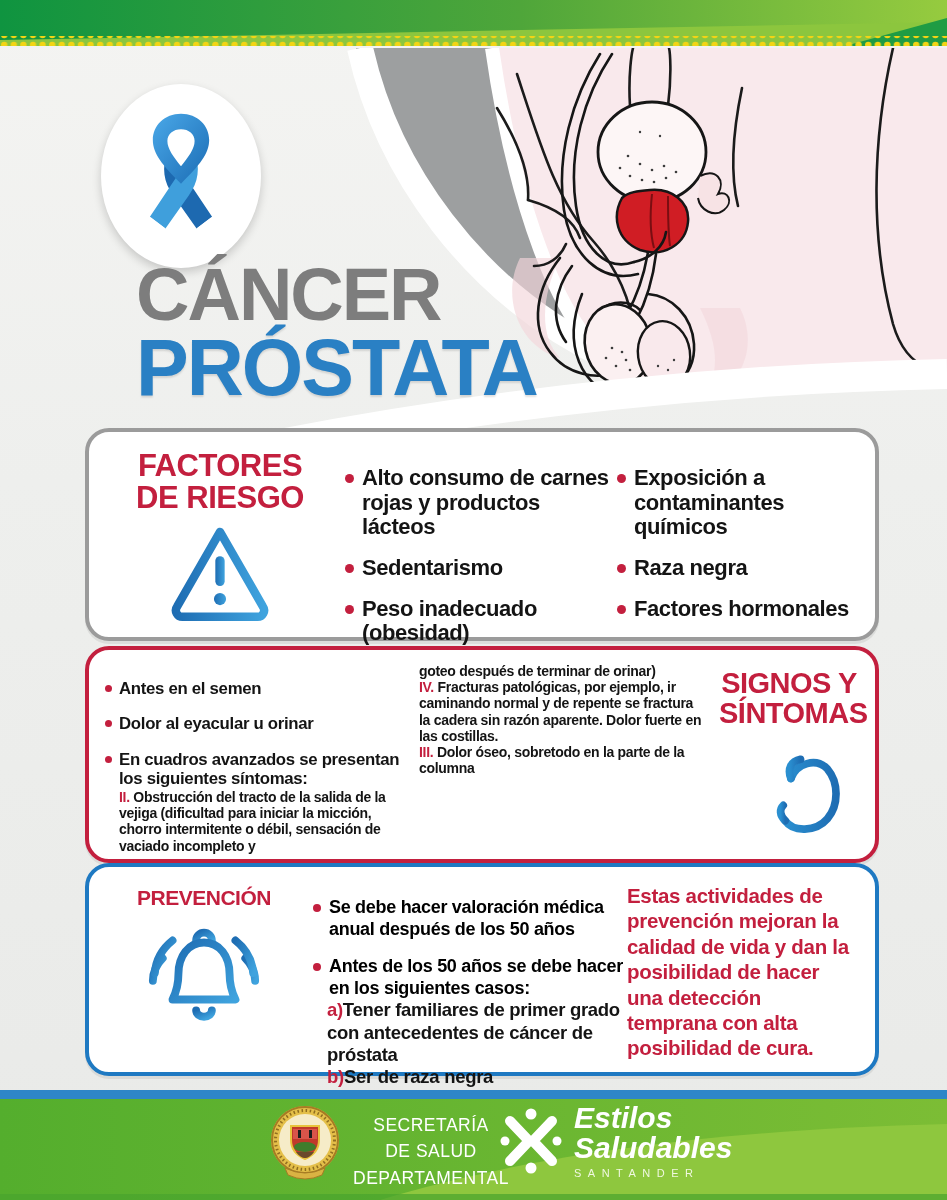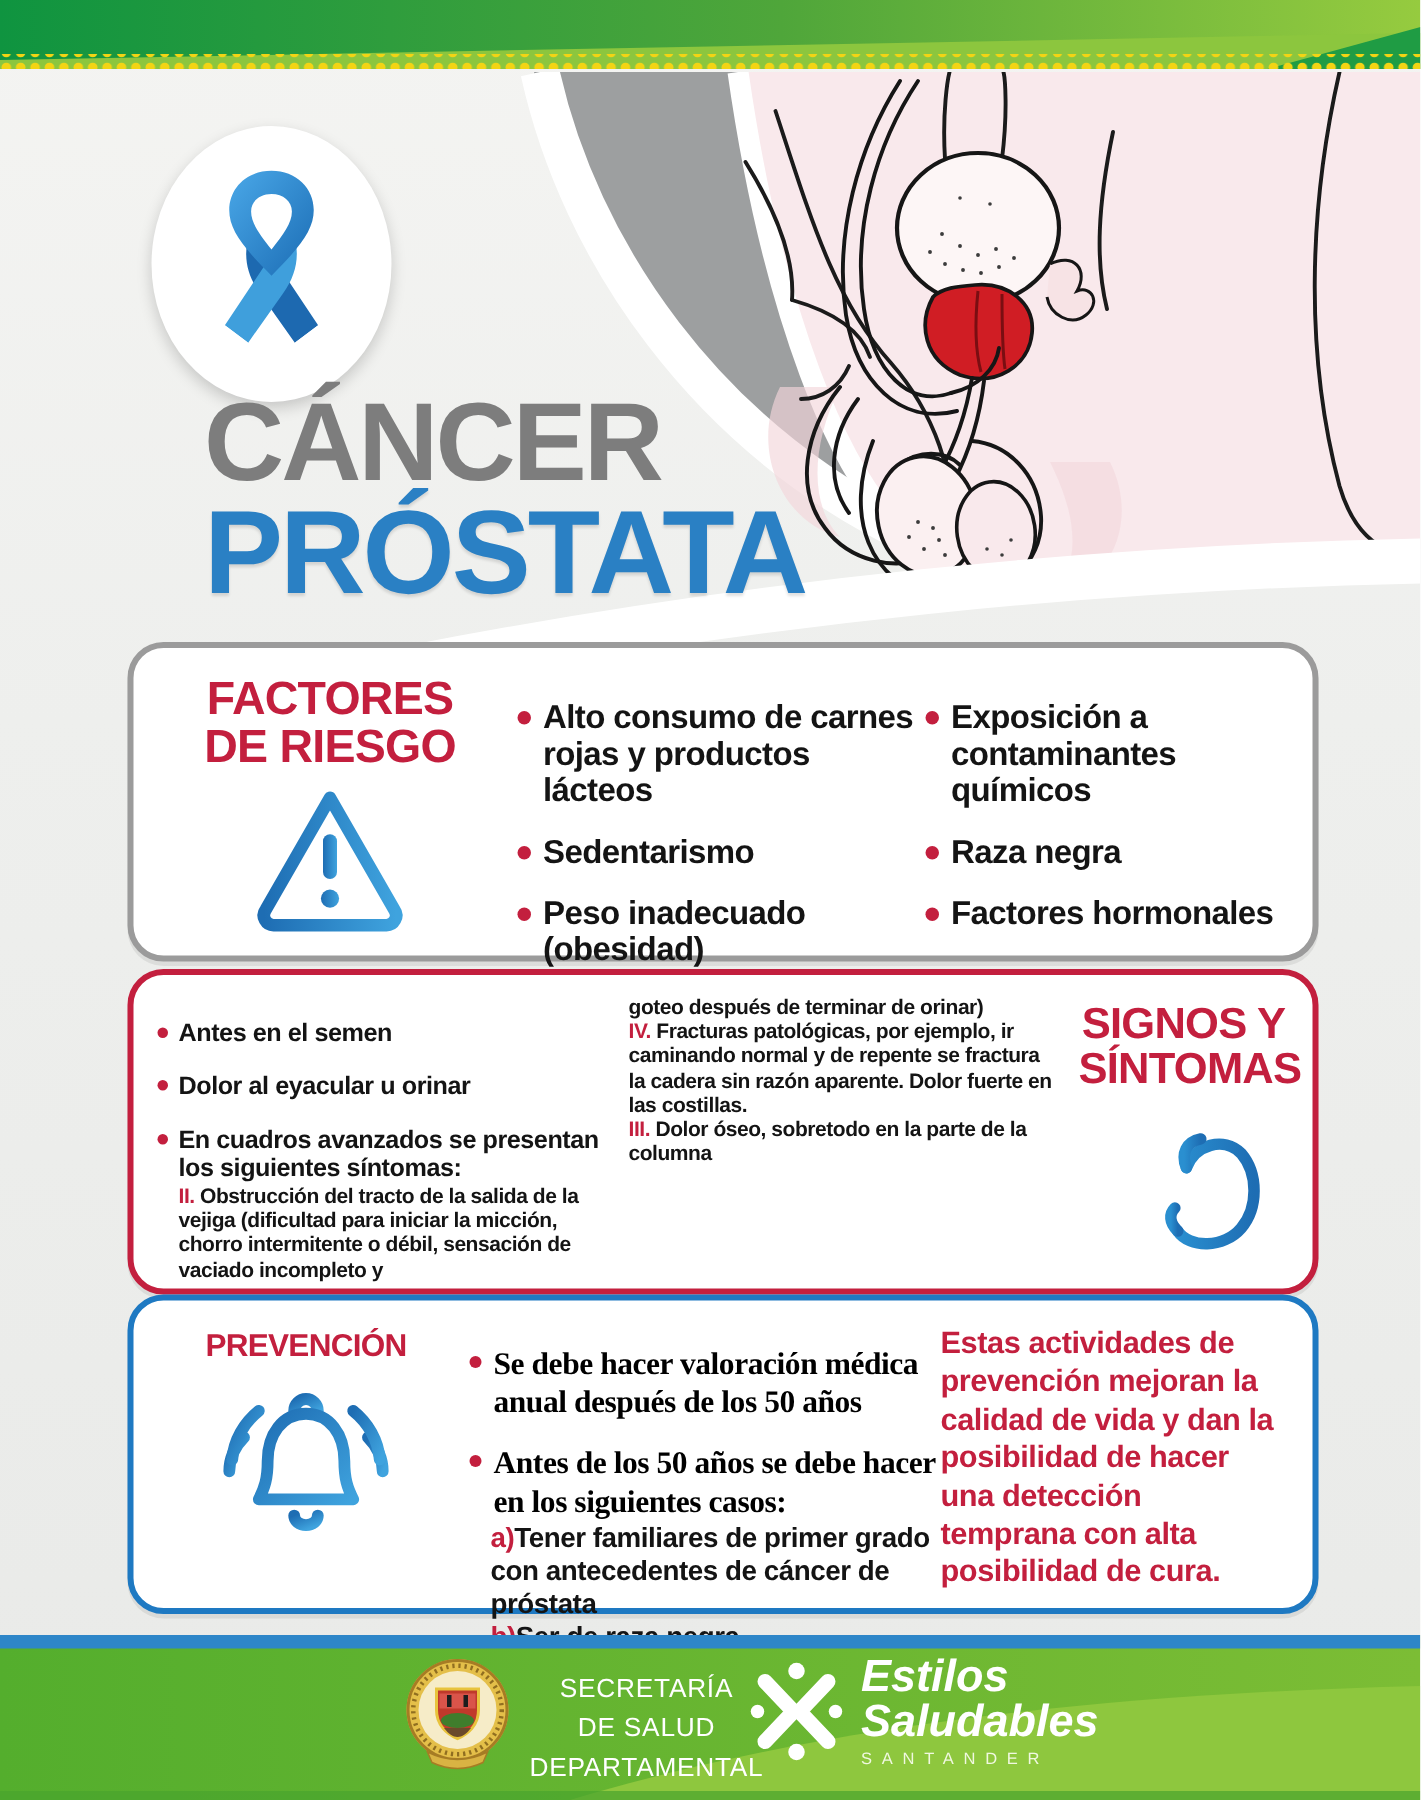--- a/index.html
+++ b/index.html
@@ -49,21 +49,21 @@
   .signs-right{position:absolute;left:630px;top:18px;width:140px;text-align:center;}
   .signs-right .red-head{font-size:29px;}
   .hand-icon{margin:14px auto 0 auto;}
   
   .prev-left{position:absolute;left:12px;top:20px;width:206px;text-align:center;}
   .prev-left .red-head{font-size:21px;}
   .bell-icon{margin:4px auto 0 auto;}
   .prev-mid{position:absolute;left:224px;top:14px;width:312px;}
   .prev-mid li{font-size:18.5px;}
   .prev-mid .numpara{font-size:18.5px;line-height:1.2;}
-  .prev-mid .blist li{font-size:21px;font-weight:700;line-height:1.2;letter-spacing:-0.3px;display:flex;font-family:Liberation Serif, serif;}
+  .prev-mid .blist li{font-size:18px;font-weight:700;line-height:1.2;letter-spacing:-0.3px;display:flex;}
   .prev-mid .dot{width:8px;height:8px;margin:7px 8px 0 0;}
   .prev-note{position:absolute;left:538px;top:16px;width:228px;font-size:20.5px;font-weight:700;
              color:var(--red);line-height:1.24;letter-spacing:-0.3px;}
   
   .footer{position:absolute;left:0;top:1090px;width:947px;height:84px;}
   .footer-bg{position:absolute;left:0;top:0;width:947px;height:110px;}
   .crest{position:absolute;left:268px;top:10px;}
   .secretaria{position:absolute;left:346px;top:22px;width:170px;text-align:center;color:#fff;
               font-size:17.5px;line-height:1.5;font-weight:400;letter-spacing:.5px;}
   .estilos{position:absolute;left:498px;top:14px;display:flex;align-items:center;color:#fff;}

